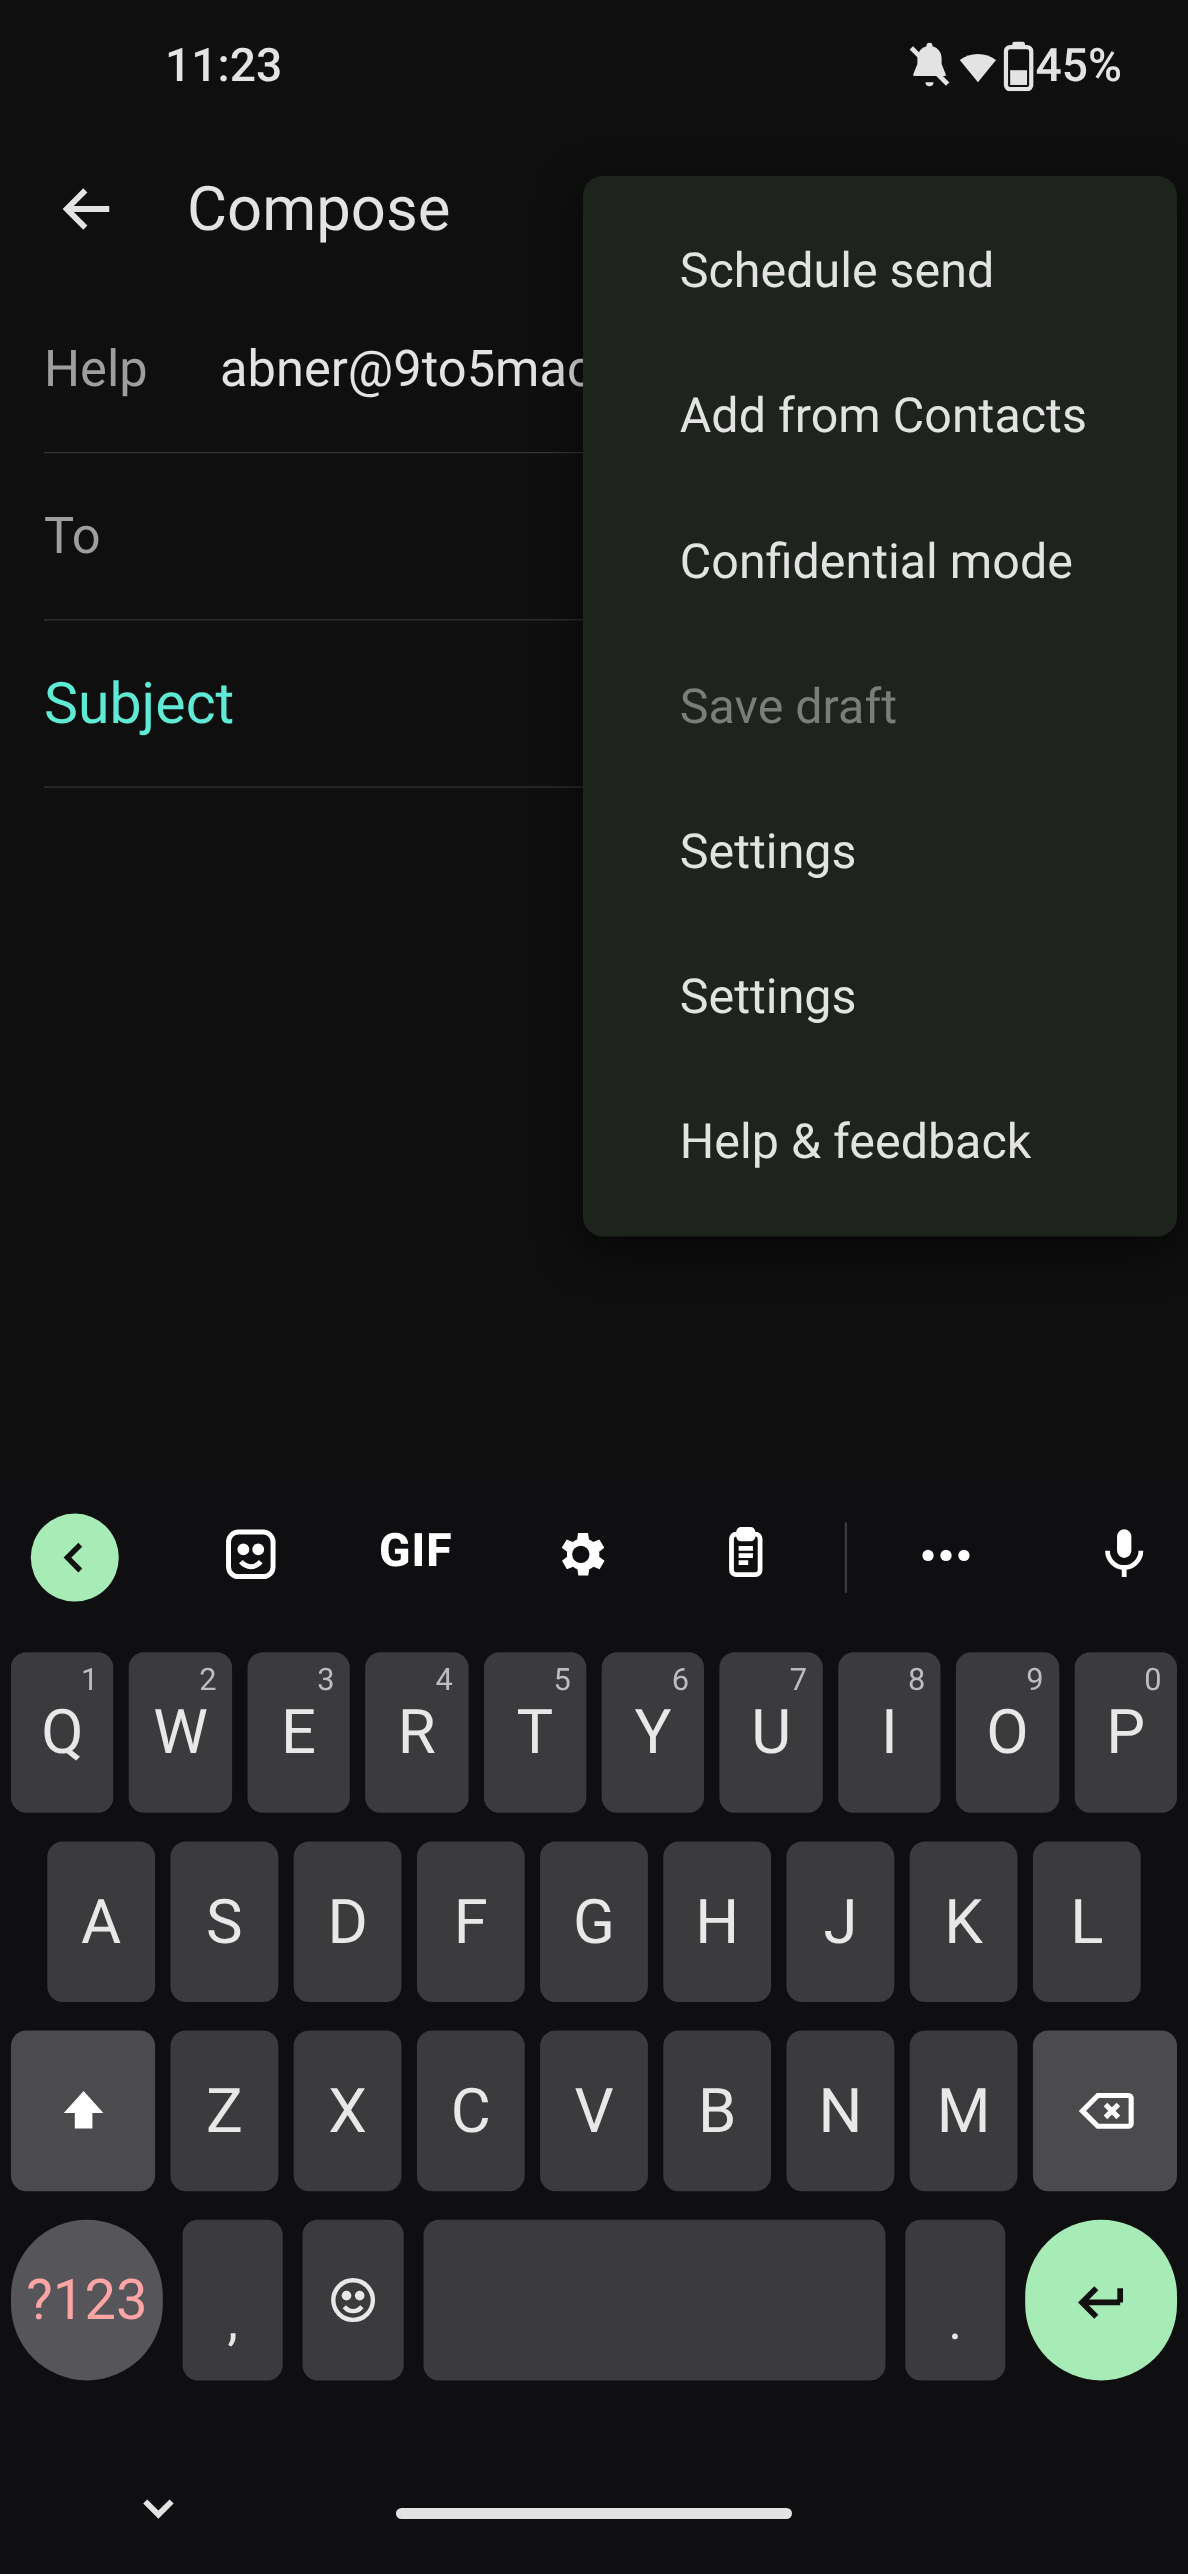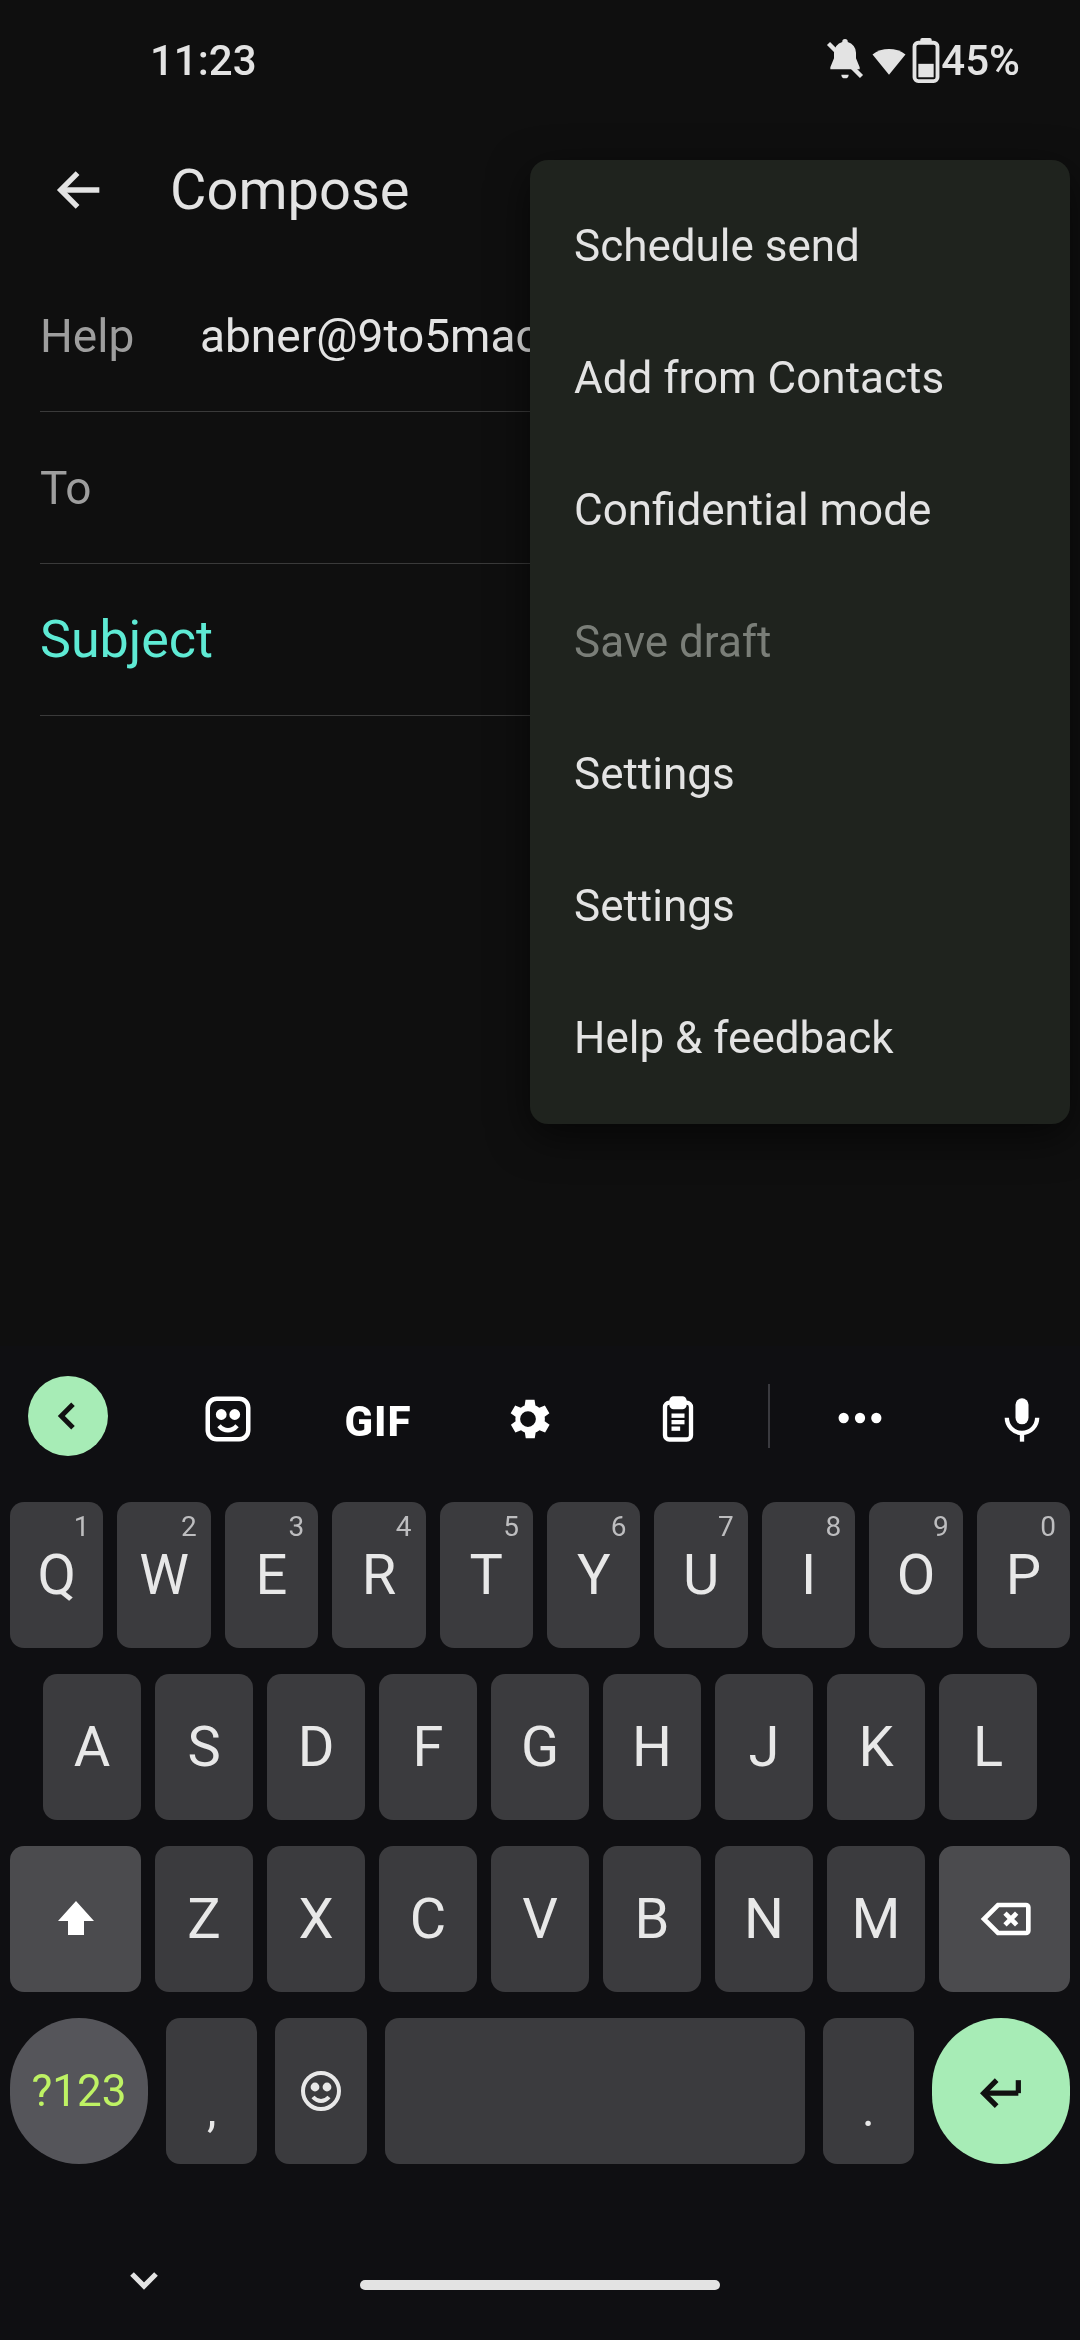--- a/index.html
+++ b/index.html
@@ -21,44 +21,44 @@
   .compose { padding: 0 40px; }
   .row { display: flex; align-items: center; height: 152px; border-bottom: 1px solid #3a3a3a; font-size: 46px; }
   .row-label { color: #9e9e9e; width: 160px; }
   .row-value { color: #e3e3e3; flex: 1; white-space: nowrap; overflow: hidden; }
   .subject { color: #5eead4; font-size: 52px; }
 
   .body-area { height: 150px; }
 
   
   .menu { position: absolute; top: 160px; right: 10px; width: 540px; background: #1f231e; border-radius: 18px; box-shadow: 0 12px 40px rgba(0,0,0,.6); padding: 20px 0; z-index: 50; }
-  .menu-item { height: 132px; display: flex; align-items: center; padding: 0 44px; font-size: 44px; color: #e3e3e3; }
+  .menu-item { height: 132px; display: flex; align-items: center; padding: 0 44px; font-size: 44px; color: #e3e3e3; margin-left: 44px; }
   .menu-item.disabled { color: #7a7e78; }
 
   
   .kb-wrap { position: absolute; left: 0; right: 0; bottom: 0; background: #17161d; }
   .kb-strip { height: 140px; background: #0f0f12; display: flex; align-items: center; padding: 0 28px; gap: 90px; }
   .strip-circle { width: 80px; height: 80px; border-radius: 50%; background: #a7ecb6; display: flex; align-items: center; justify-content: center; }
-  .strip-icon { width: 60px; height: 60px; display:flex; align-items:flex-end; justify-content:center; }
+  .strip-icon { width: 60px; height: 60px; display:flex; align-items:flex-start; justify-content:center; }
   .gif-text { font-size: 42px; font-weight: 800; color: #fff; letter-spacing: 1px; }
   .strip-divider { width: 2px; height: 64px; background: #3a3a3f; margin-left: -30px; margin-right: -30px; }
   .strip-right { margin-left: auto; display:flex; align-items:center; gap: 70px;}
   .mic { width: 52px; height: 52px; }
 
   .kb { background: #0f0f12; padding: 16px 10px 40px 10px; }
   .kb-row { display: flex; gap: 14px; margin-bottom: 26px; justify-content: center; }
   .key { background: #3b3b3e; border-radius: 14px; display: flex; align-items: center; justify-content: center; color: #e8e8e8; position: relative; font-size: 56px; font-weight: 400; }
   .key.r1 { width: 98px; height: 146px; }
   .key.r2 { width: 98px; height: 146px; }
   .key.r3 { width: 98px; height: 146px; }
   .key .sup { position: absolute; top: 8px; right: 14px; font-size: 28px; color: #bdbdbf; }
   .shift-key { width: 148px; height: 146px; background: #4b4b4e; border-radius: 14px; display:flex; align-items:center; justify-content:center; }
   .bksp-key { width: 148px; height: 146px; background: #4b4b4e; border-radius: 14px; display:flex; align-items:center; justify-content:center; }
   .row4 .key, .row4 > div { height: 146px; }
-  .numkey { width: 148px; height: 148px; border-radius: 74px; background: #55555a; display:flex; align-items:center; justify-content:center; font-size: 44px; color:#bef264;}
+  .numkey { width: 148px; height: 148px; border-radius: 74px; background: #55555a; display:flex; align-items:center; justify-content:center; font-size: 51px; color:#fca5a5;}
   .comma-key, .period-key { width: 98px; background:#3b3b3e; border-radius:14px; display:flex; align-items:flex-end; justify-content:center; font-size:48px; padding-bottom:26px; color:#e8e8e8;}
   .emoji-key { width: 98px; background:#3b3b3e; border-radius:14px; display:flex; align-items:center; justify-content:center;}
   .space-key { flex:1; background:#3b3b3e; border-radius:14px; min-width: 420px;}
   .enter-key { width: 148px; height:148px; border-radius: 74px; background:#a7ecb6; display:flex; align-items:center; justify-content:center;}
   .kb-row.row4 { gap: 18px; align-items: center; }
 
   
   .navbar { height: 110px; background:#0f0f12; display:flex; align-items:center; justify-content:center; position:relative;}
   .nav-pill { width: 360px; height: 10px; background:#e3e3e3; border-radius: 6px; }
   .nav-chevron { position:absolute; left: 120px; top: 26px; }

